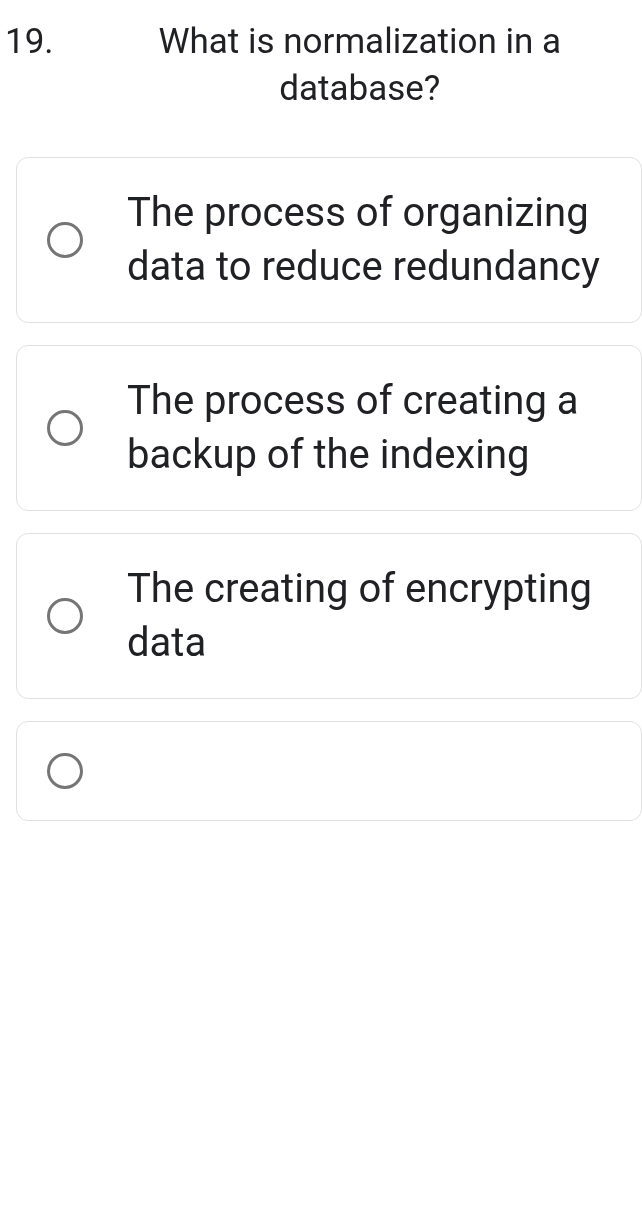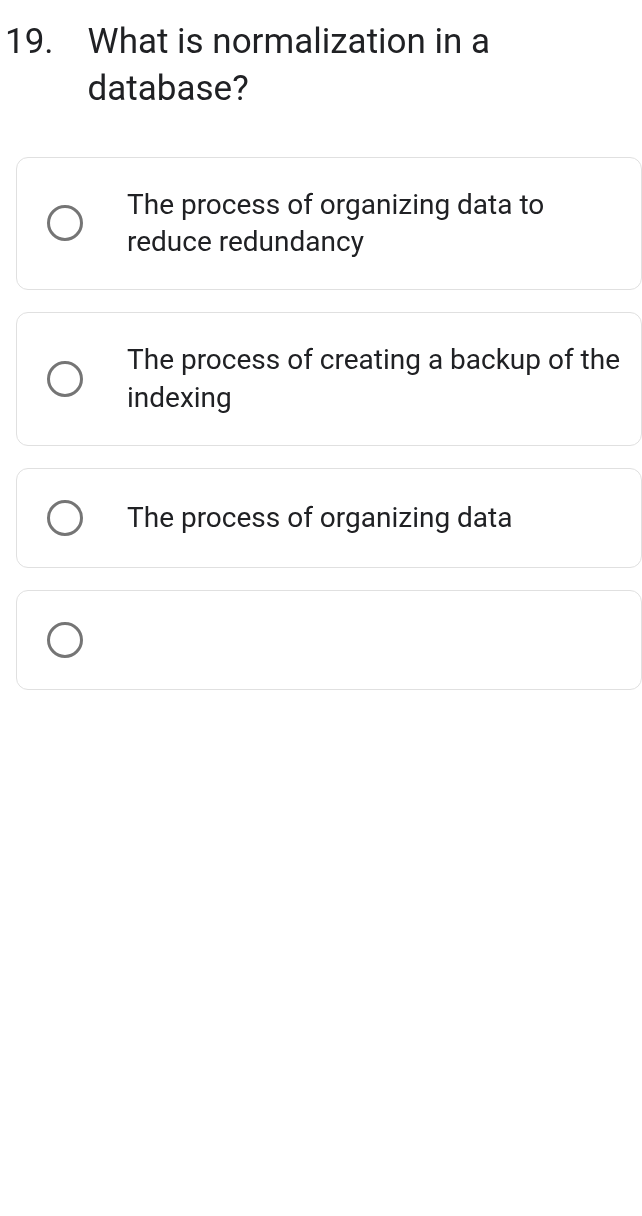--- a/index.html
+++ b/index.html
@@ -15,20 +15,21 @@
       color: #202124;
       letter-spacing: 0.1px;
     }
     .question-block {
       padding: 18px 0 0 0;
     }
     .question-row {
       display: flex;
       align-items: flex-start;
       padding: 0 0 28px 0;
+      text-align: center;
     }
     .question-number {
       font-size: 35px;
       color: #202124;
       padding-left: 5px;
       padding-right: 14px;
       line-height: 1.35;
       letter-spacing: 0;
     }
     .question-text {
@@ -59,21 +60,21 @@
     .radio-circle {
       flex-shrink: 0;
       width: 36px;
       height: 36px;
       border: 3.5px solid #757575;
       border-radius: 50%;
       margin-right: 44px;
       background: #fff;
     }
     .option-label {
-      font-size: 28px;
+      font-size: 40px;
       color: #202124;
       line-height: 1.35;
       letter-spacing: 0;
     }
   </style>
 </head>
 <body>
 
 <div class="question-block">
   <div class="question-row">
@@ -85,19 +86,19 @@
     <div class="option">
       <span class="radio-circle"></span>
       <span class="option-label">The process of organizing data to reduce redundancy</span>
     </div>
     <div class="option">
       <span class="radio-circle"></span>
       <span class="option-label">The process of creating a backup of the indexing</span>
     </div>
     <div class="option">
       <span class="radio-circle"></span>
-      <span class="option-label">The process of organizing data</span>
+      <span class="option-label">The creating of encrypting data</span>
     </div>
     <div class="option">
       <span class="radio-circle"></span>
     </div>
   </div>
 </div>
 
 </body></html>

